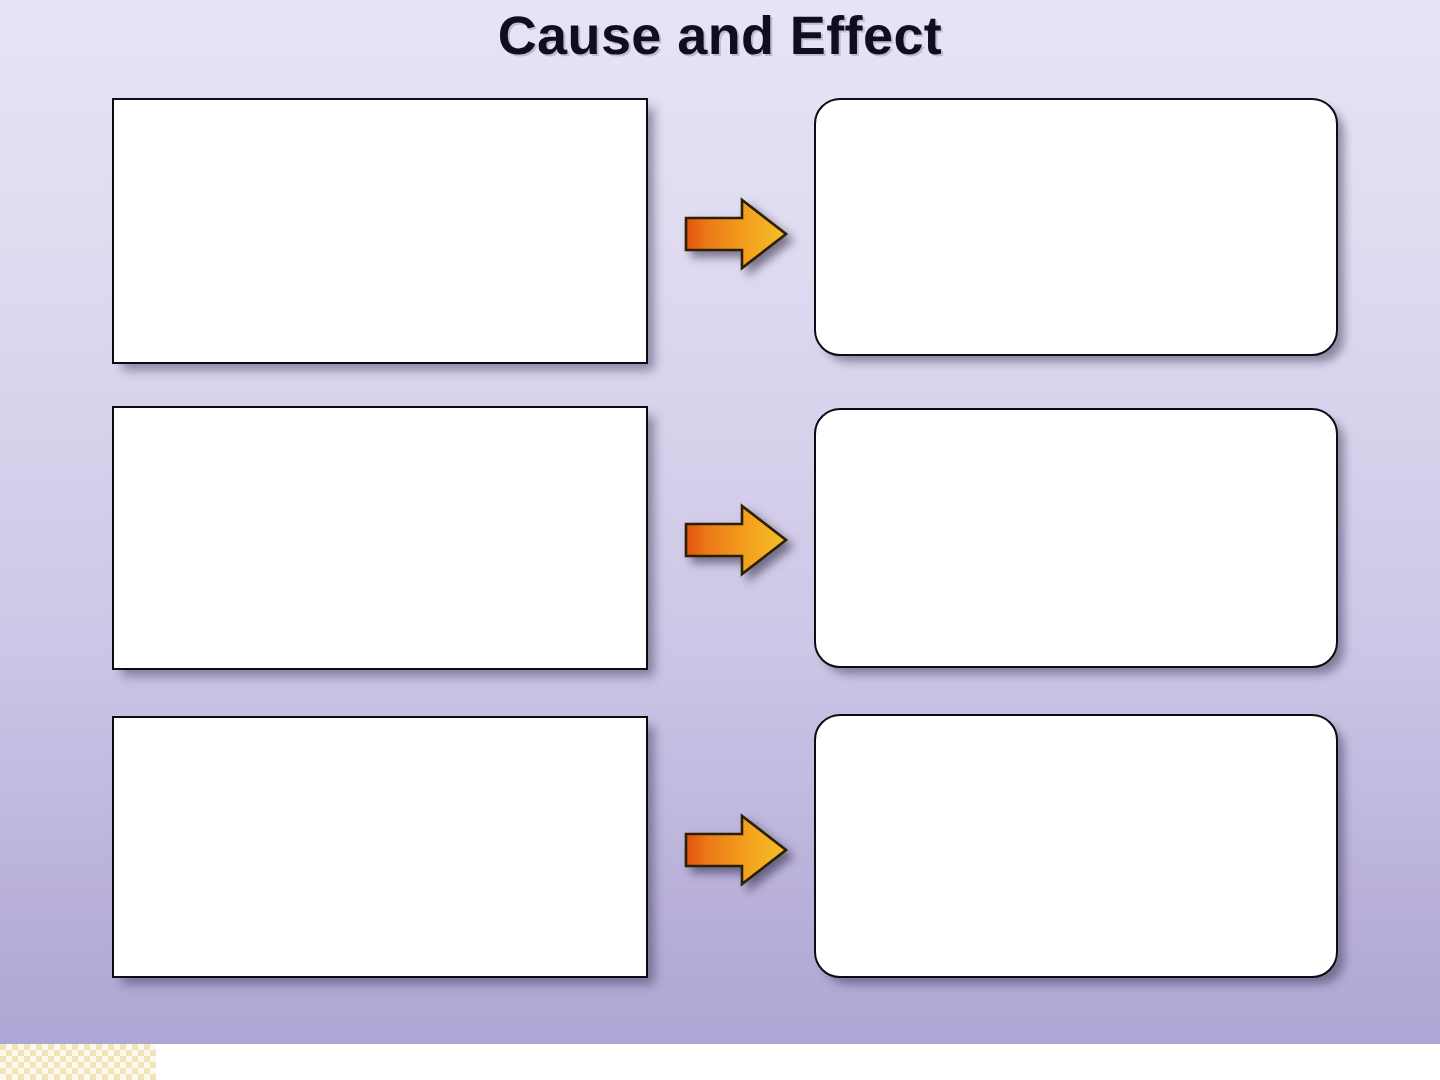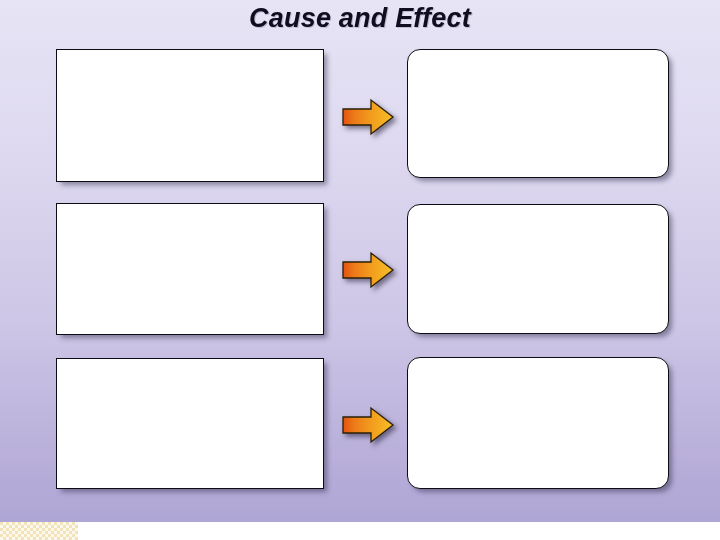--- a/index.html
+++ b/index.html
@@ -14,21 +14,20 @@
     font-family: "Liberation Sans", sans-serif;
   }
 
   
   #slide {
     position: relative;
     width: 720px;
     height: 522px;
     background: linear-gradient(to bottom, #e7e4f5 0%, #ded9f0 28%, #cdc6e6 62%, #b5abd8 92%, #aea6d4 100%);
     overflow: hidden;
-    font-style: italic;
   }
 
   
   #title {
     position: absolute;
     left: 0;
     top: 3px;
     width: 720px;
     text-align: center;
     font-size: 27px;

